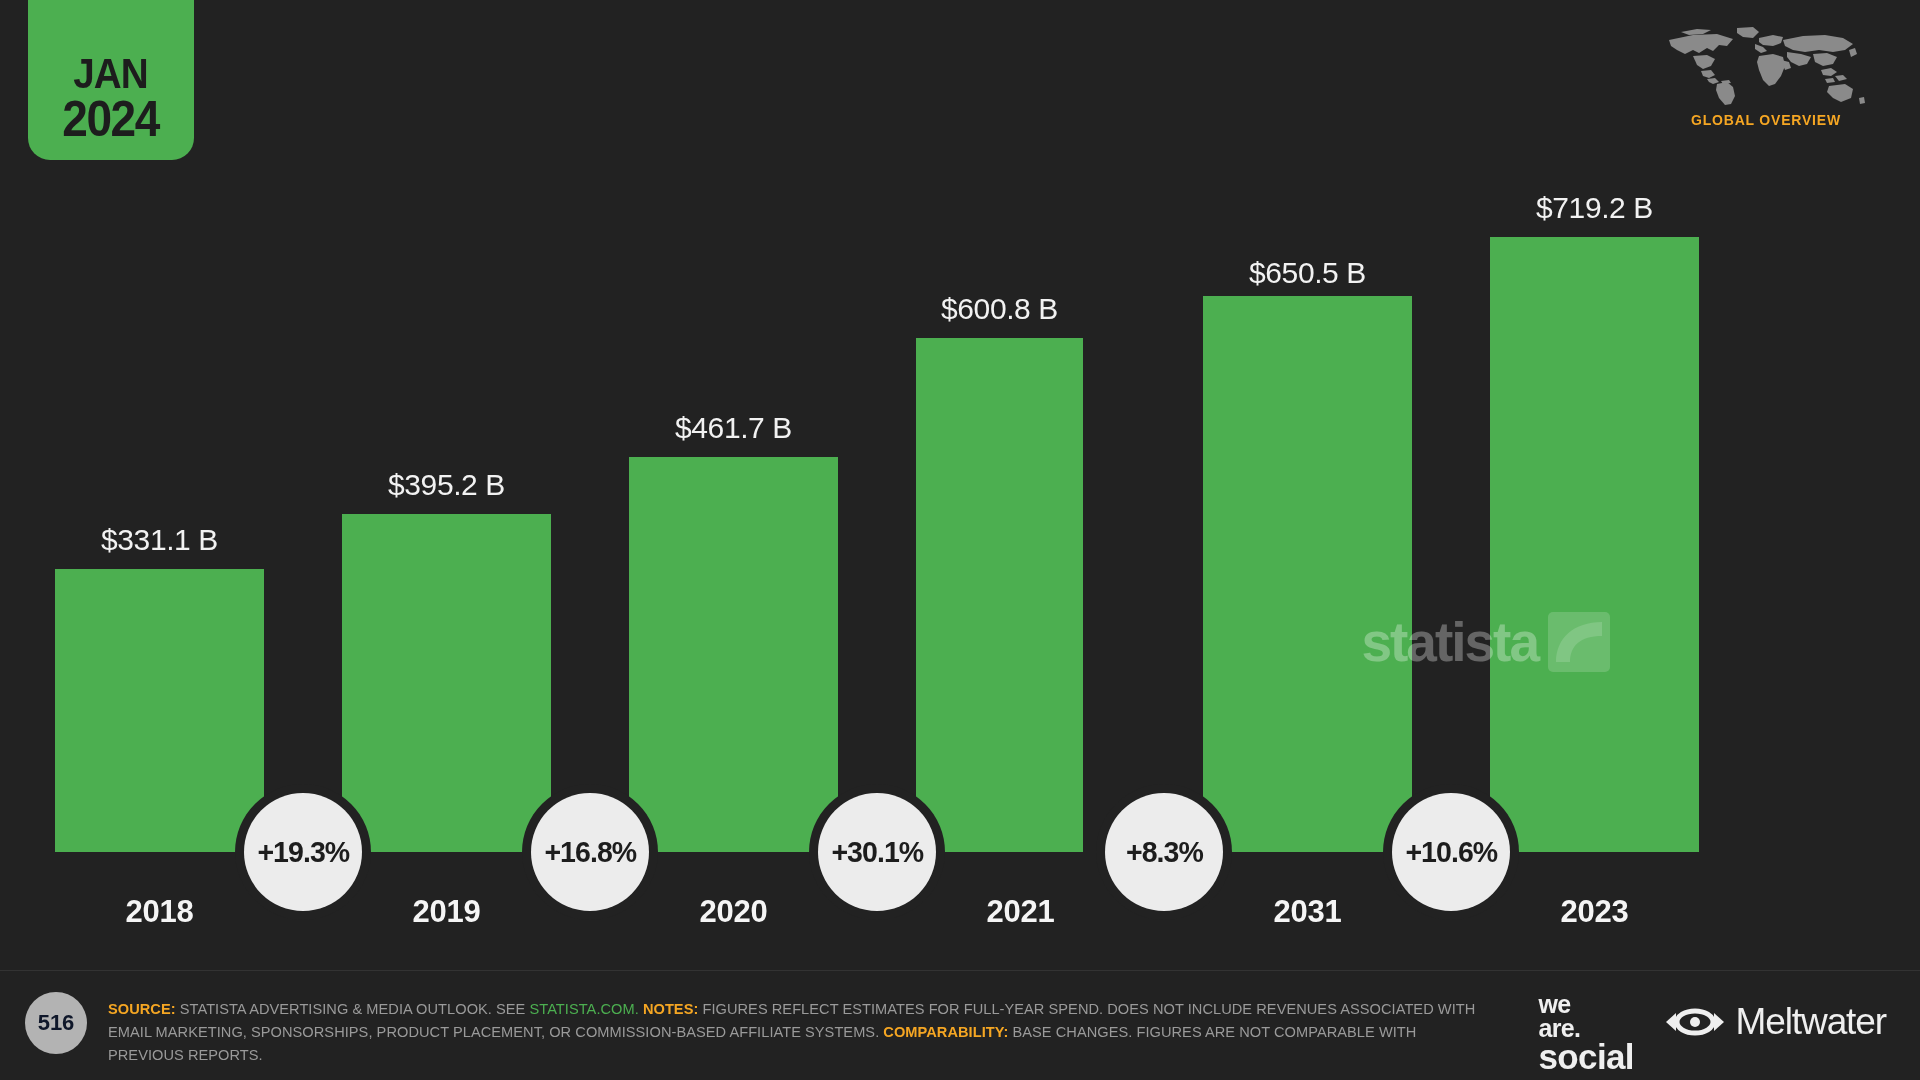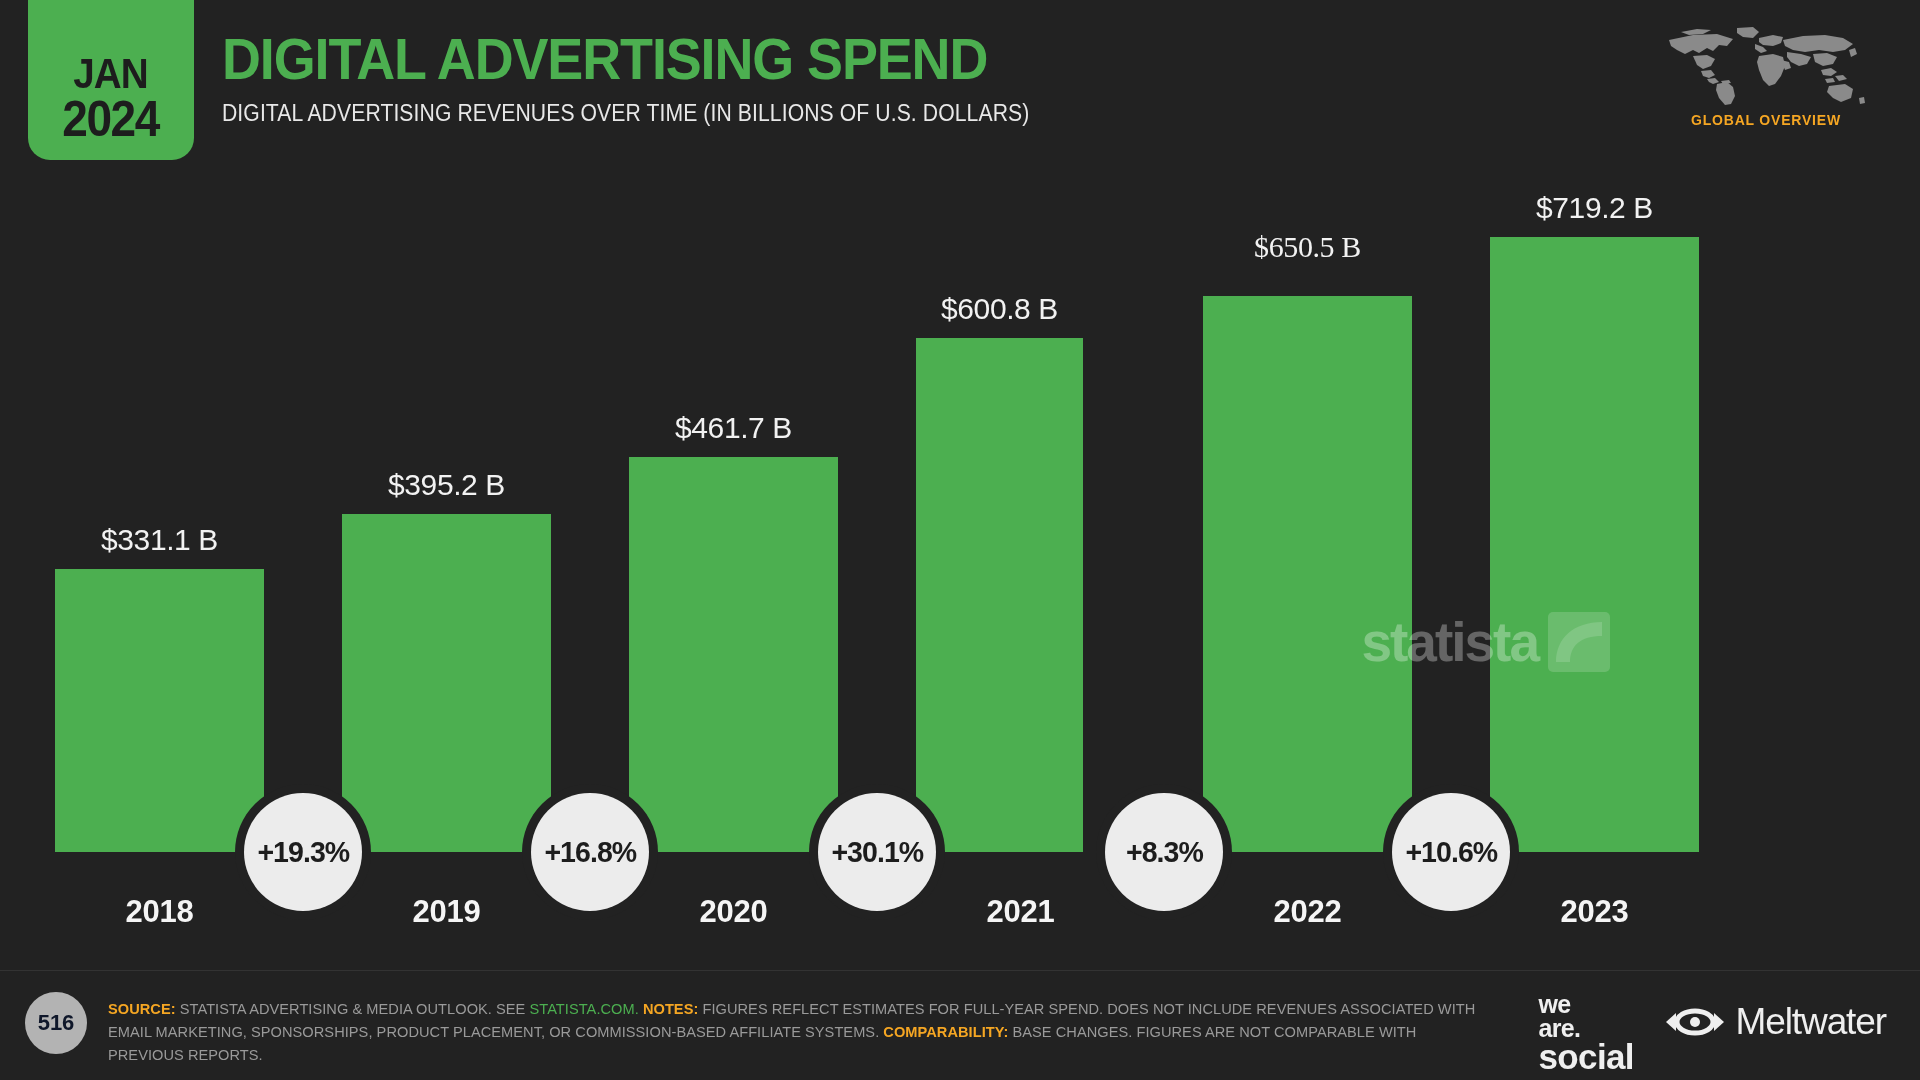--- a/index.html
+++ b/index.html
@@ -170,24 +170,20 @@
 </head>
 <body>
 
 <div id="header">
 
   <div id="date-badge">
     <div class="dm">JAN</div>
     <div class="dy">2024</div>
   </div>
 
-  <div id="title-wrap">
-    <div id="main-title">DIGITAL ADVERTISING SPEND</div>
-    <div id="sub-title">DIGITAL ADVERTISING REVENUES OVER TIME (IN BILLIONS OF U.S. DOLLARS)</div>
-  </div>
 
   <div id="global-overview">
     <svg width="206" height="82" viewBox="0 0 206 82">
       <g fill="#8a8a8a">
 
         <path d="M6 16 L30 11 L54 10 L70 15 L64 22 L56 21 L50 27 L44 24 L36 29 L30 26 L22 30 L14 26 L8 22 Z"></path>
         <path d="M30 32 L44 31 L52 35 L48 42 L40 45 L34 41 Z"></path>
         <path d="M38 47 L48 46 L52 51 L46 54 L40 52 Z"></path>
         <path d="M18 8 L34 5 L48 6 L40 10 L26 11 Z"></path>
 
@@ -241,23 +237,23 @@
         <div class="bar-value" style="bottom: 407px;">$461.7 B</div>
       </div>
       <div class="bar-year" style="left: 733.5px; bottom: 40px;">2020</div>
       <div class="bar-col" style="left: 916px; width: 167px; bottom: 118px; height: 514px;">
         <div class="bar" style="height: 514px;"></div>
         <div class="bar-value" style="bottom: 526px;">$600.8 B</div>
       </div>
       <div class="bar-year" style="left: 1020.5px; bottom: 40px;">2021</div>
       <div class="bar-col" style="left: 1203px; width: 209px; bottom: 118px; height: 556px;">
         <div class="bar" style="height: 556px;"></div>
-        <div class="bar-value" style="bottom: 588px; font-family: Liberation Serif, serif;">$650.5 B</div>
-      </div>
-      <div class="bar-year" style="left: 1307.5px; bottom: 40px;">2022</div>
+        <div class="bar-value" style="bottom: 562px;">$650.5 B</div>
+      </div>
+      <div class="bar-year" style="left: 1307.5px; bottom: 40px;">2031</div>
       <div class="bar-col" style="left: 1490px; width: 209px; bottom: 118px; height: 615px;">
         <div class="bar" style="height: 615px;"></div>
         <div class="bar-value" style="bottom: 627px;">$719.2 B</div>
       </div>
       <div class="bar-year" style="left: 1594.5px; bottom: 40px;">2023</div>
     </div>
   <div id="growth-layer">
       <div class="growth" style="left: 244px; top: 613px;">
         <span>+19.3%</span>
       </div>

